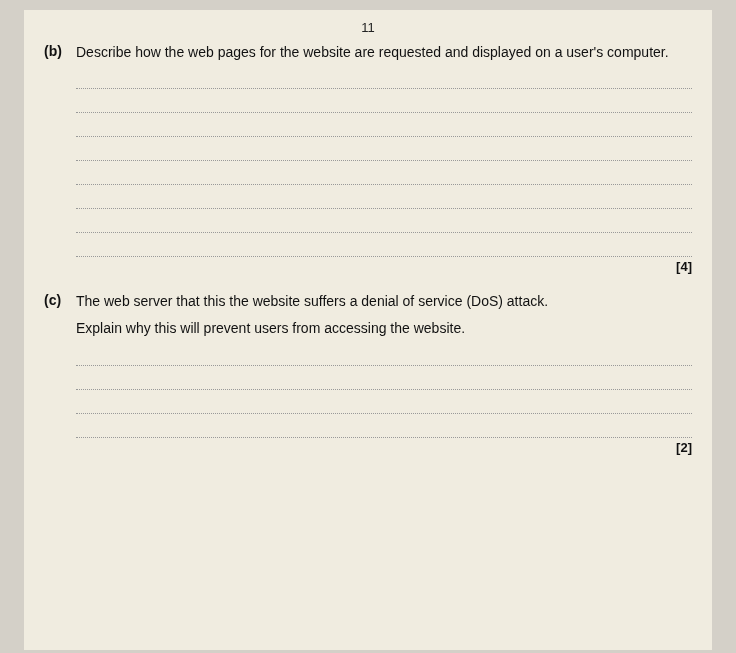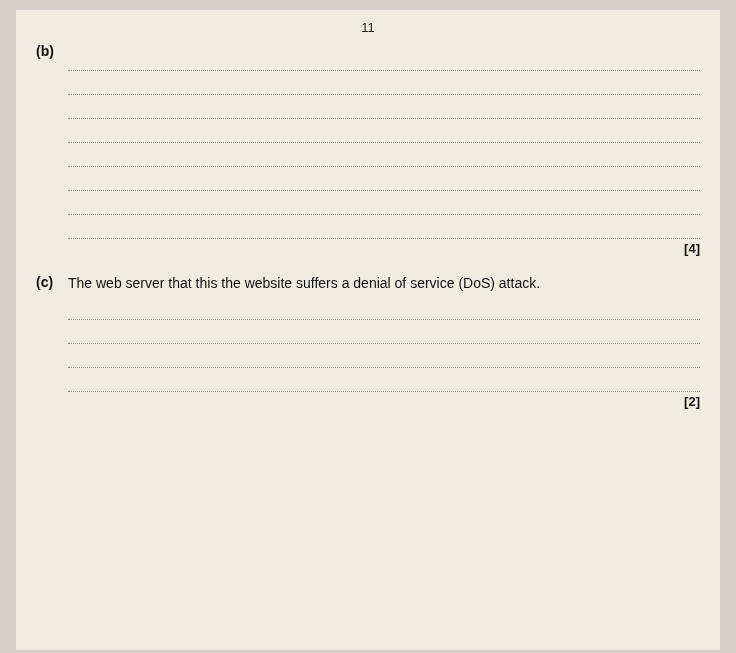--- a/index.html
+++ b/index.html
@@ -15,21 +15,21 @@
       font-family: Arial, sans-serif;
       display: flex;
       justify-content: center;
       align-items: flex-start;
     }
 
     .page {
       background-color: #f0ece0;
       width: 720px;
       min-height: 640px;
-      margin: 10px 16px;
+      margin: 10px 24px;
       padding: 10px 20px 20px 20px;
       position: relative;
     }
 
     .page-number {
       text-align: center;
       font-size: 13px;
       color: #222;
       margin-bottom: 8px;
       font-weight: normal;
@@ -96,40 +96,42 @@
 </head>
 <body>
 
 <div class="page">
   <div class="page-number">11</div>
 
   <div class="question-block">
     <div class="question-header">
       <div class="label-col">(b)</div>
       <div class="question-content">
+        <span class="question-text">Describe how the web pages for the website are requested and displayed on a user's computer.</span>
         <div class="answer-lines">
           <div class="answer-line"></div>
           <div class="answer-line"></div>
           <div class="answer-line"></div>
           <div class="answer-line"></div>
           <div class="answer-line"></div>
           <div class="answer-line"></div>
           <div class="answer-line"></div>
           <div class="answer-line"></div>
           <div class="marks">[4]</div>
         </div>
       </div>
     </div>
   </div>
 
   <div class="question-block">
     <div class="question-header">
       <div class="label-col">(c)</div>
       <div class="question-content">
         <span class="question-text">The web server that this the website suffers a denial of service (DoS) attack.</span>
+        <div class="sub-question-text">Explain why this will prevent users from accessing the website.</div>
         <div class="answer-lines">
           <div class="answer-line"></div>
           <div class="answer-line"></div>
           <div class="answer-line"></div>
           <div class="answer-line"></div>
           <div class="marks">[2]</div>
         </div>
       </div>
     </div>
   </div>

